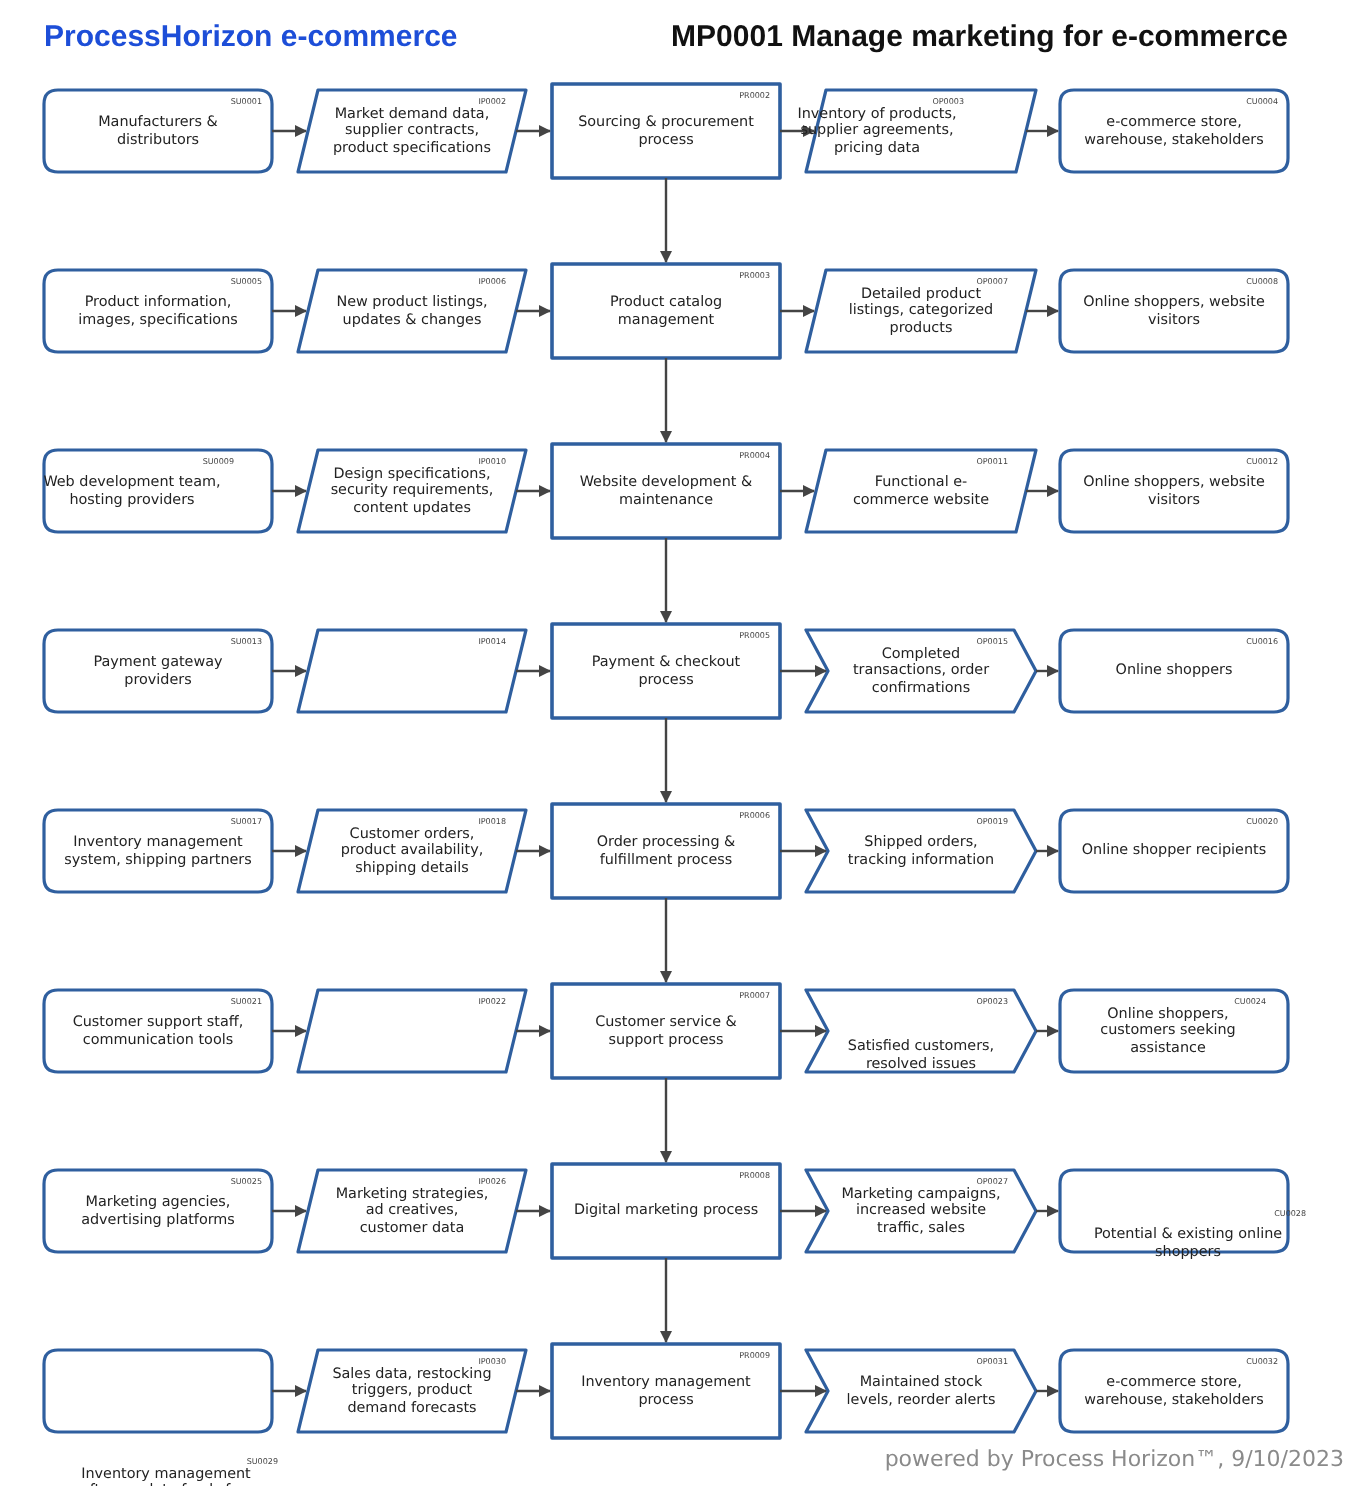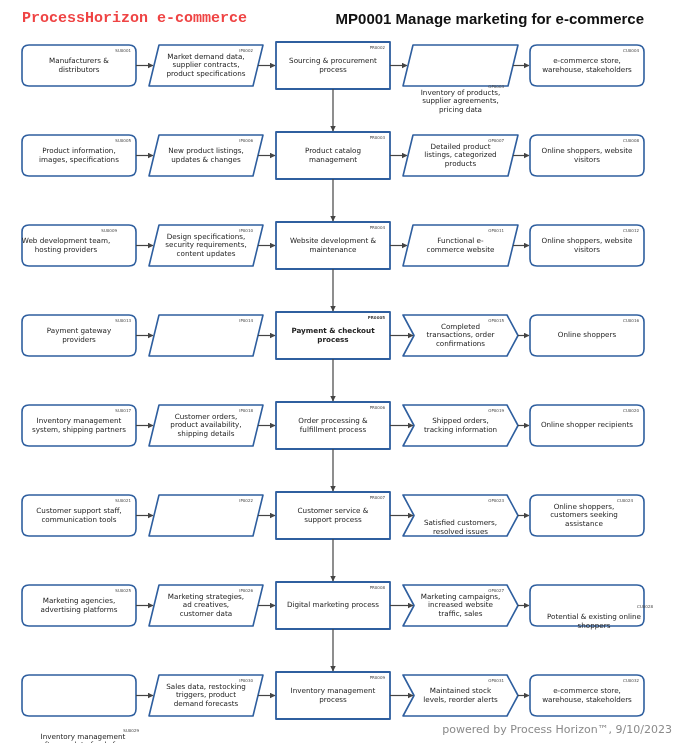--- a/index.html
+++ b/index.html
@@ -1,17 +1,17 @@
 <!DOCTYPE html>
 <html><head>
 <meta charset="utf-8">
 <style>
   html, body { margin: 0; padding: 0; background: #ffffff; }
   body { width: 676px; height: 743px; position: relative; overflow: hidden; font-family: "DejaVu Sans", sans-serif; }
-  .title-left { position: absolute; left: 22px; top: 10px; font-family: Liberation Mono, monospace; font-weight: bold; font-size: 15px; color: #ef4444; }
+  .title-left { position: absolute; left: 22px; top: 10px; font-family: Liberation Sans, sans-serif; font-weight: bold; font-size: 15px; color: #1d4ed8; }
   .title-right { position: absolute; right: 32px; top: 10px; font-family: "Liberation Sans", sans-serif; font-weight: bold; font-size: 15px; color: #111; }
   .footer { position: absolute; right: 4px; top: 723px; font-family: "DejaVu Sans", sans-serif; font-size: 11px; color: #8a8a8a; }
   svg.diagram { position: absolute; left: 0; top: 0; }
   .node { position: absolute; display: flex; align-items: center; justify-content: center; text-align: center; box-sizing: border-box; }
   .node .label { font-family: "DejaVu Sans", sans-serif; font-size: 7.2px; line-height: 1.15; color: #222; padding: 0 8px; }
   .node .code { position: absolute; top: 3px; right: 5px; font-family: "DejaVu Sans", sans-serif; font-size: 4px; color: #444; }
   .node.input .code { right: 10px; }
   .node.output .code { right: 14px; }
   .node.input .label, .node.output .label { padding: 0 16px; }
 </style>
@@ -118,21 +118,21 @@
       <span class="label">Manufacturers &amp; distributors</span>
     </div>
     <div class="node input" style="left: 149px; top: 45px; width: 114px; height: 41px;">
       <span class="code">IP0002</span>
       <span class="label">Market demand data, supplier contracts, product specifications</span>
     </div>
     <div class="node process" style="left: 276px; top: 42px; width: 114px; height: 47px;">
       <span class="code">PR0002</span>
       <span class="label">Sourcing &amp; procurement process</span>
     </div>
-    <div class="node output" style="left: 403px; top: 45px; width: 115px; height: 41px; margin-top: 36px;">
+    <div class="node output" style="left: 381px; top: 45px; width: 115px; height: 41px;">
       <span class="code">OP0003</span>
       <span class="label">Inventory of products, supplier agreements, pricing data</span>
     </div>
     <div class="node customer" style="left: 530px; top: 45px; width: 114px; height: 41px;">
       <span class="code">CU0004</span>
       <span class="label">e-commerce store, warehouse, stakeholders</span>
     </div>
     <div class="node supplier" style="left: 22px; top: 135px; width: 114px; height: 41px;">
       <span class="code">SU0005</span>
       <span class="label">Product information, images, specifications</span>
@@ -173,21 +173,21 @@
       <span class="code">CU0012</span>
       <span class="label">Online shoppers, website visitors</span>
     </div>
     <div class="node supplier" style="left: 22px; top: 315px; width: 114px; height: 41px;">
       <span class="code">SU0013</span>
       <span class="label">Payment gateway providers</span>
     </div>
     <div class="node input" style="left: 149px; top: 315px; width: 114px; height: 41px;">
       <span class="code">IP0014</span>
     </div>
-    <div class="node process" style="left: 276px; top: 312px; width: 114px; height: 47px; font-weight: bold;">
+    <div class="node process" style="left: 276px; top: 312px; width: 114px; height: 47px;">
       <span class="code">PR0005</span>
       <span class="label">Payment &amp; checkout process</span>
     </div>
     <div class="node output" style="left: 403px; top: 315px; width: 115px; height: 41px; justify-content: flex-end;">
       <span class="code">OP0015</span>
       <span class="label">Completed transactions, order confirmations</span>
     </div>
     <div class="node customer" style="left: 530px; top: 315px; width: 114px; height: 41px;">
       <span class="code">CU0016</span>
       <span class="label">Online shoppers</span>

